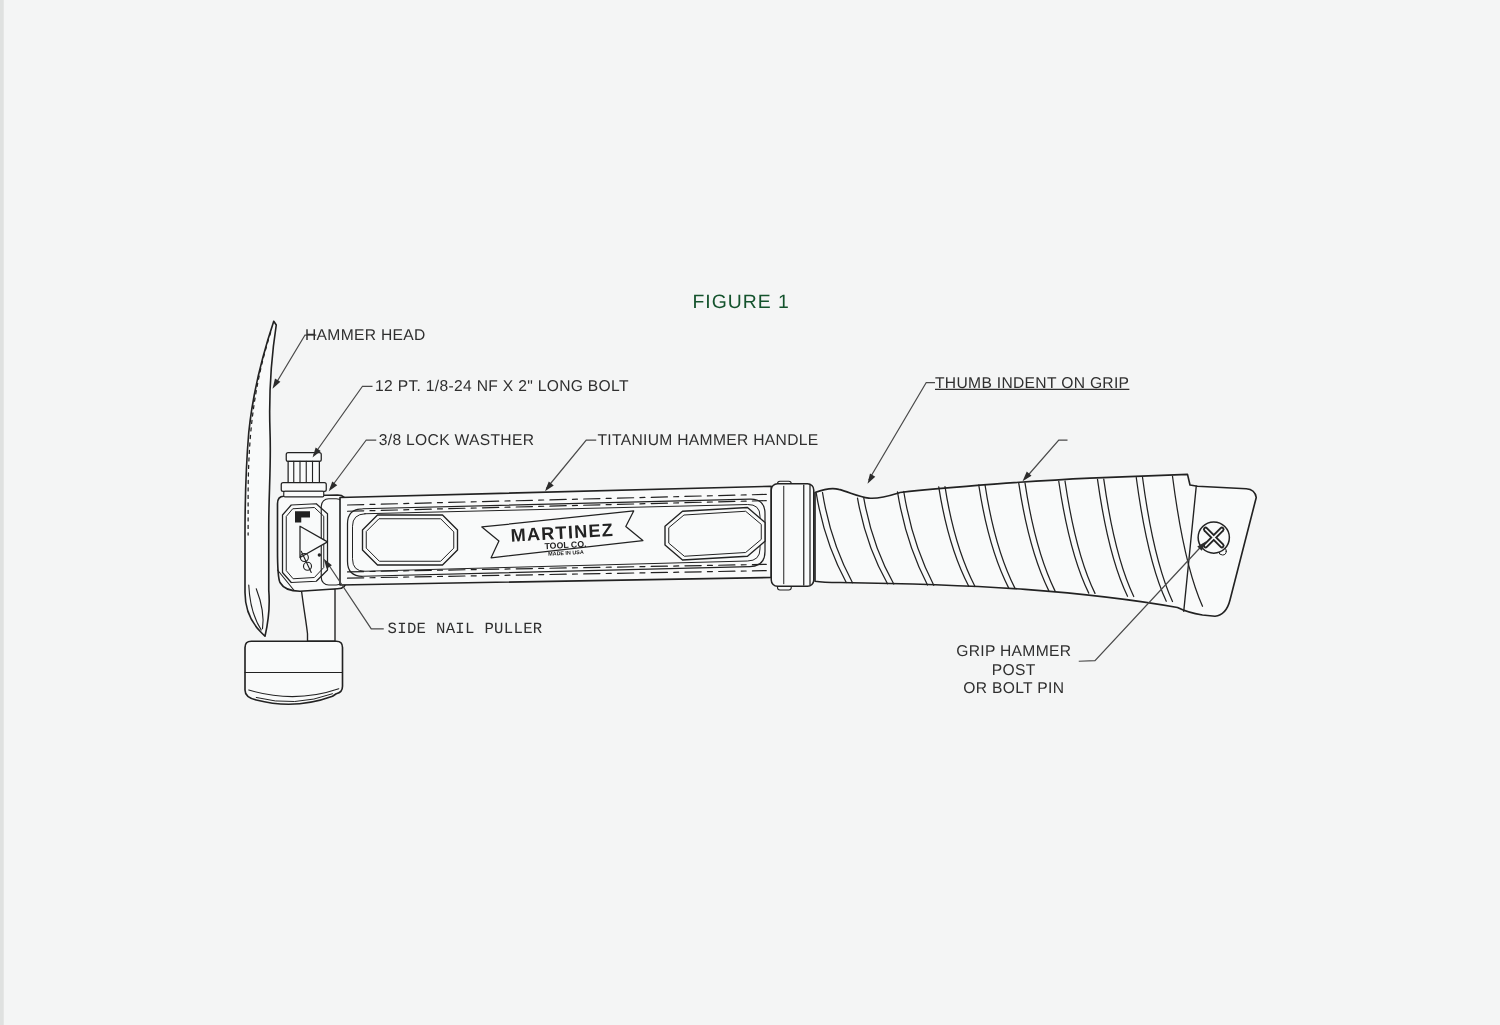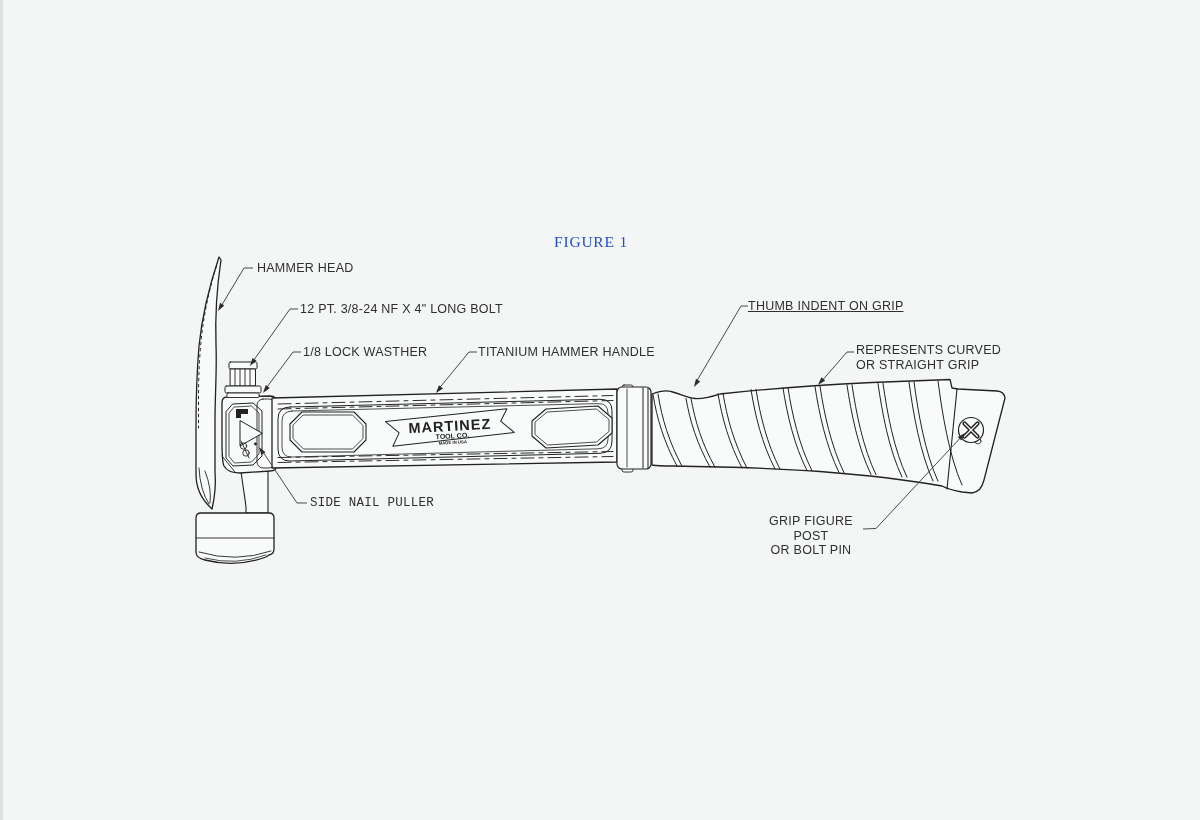--- a/index.html
+++ b/index.html
@@ -19,22 +19,21 @@
     line-height:14px;
     letter-spacing:.25px;
     color:#2f2f2f;
     white-space:nowrap;
   }
   .lbl.two{white-space:normal;line-height:14.5px;}
   .figure-title{
     position:absolute;
     font-size:15.5px;
     letter-spacing:.8px;
-    color:#1d4ed8;
-    font-family:Liberation Serif, serif;
+    color:#14532d;
   }
   .center{text-align:center;}
 </style>
 </head>
 <body>
 
 <div class="stage">
   <div class="edge-strip"></div>
 
   <svg width="1200" height="820" viewBox="0 0 1200 820">
@@ -196,34 +195,30 @@
       <polygon points="436,393 439,385.2 443,388.4"></polygon>
       <polygon points="694,387 696,378.8 700.2,381.4"></polygon>
       <polygon points="818,385 821.4,377.2 825.2,380.5"></polygon>
       <polygon points="259,447 265.5,452.2 261.3,455"></polygon>
       <polygon points="965,433 961.4,440.5 957.8,437.1"></polygon>
     </g>
   </svg>
 
   <div class="figure-title" style="left:554px;top:233px;">FIGURE 1</div>
 
-  <div class="lbl" style="left:257px;top:261px;">HAMMER HEAD</div>
-
-  <div class="lbl" style="left:300px;top:302px;">12 PT. 3/8-24 NF X 4" LONG BOLT</div>
-
-  <div class="lbl" style="left:303px;top:345px;">1/8 LOCK WASTHER</div>
+  <div class="lbl" style="left:244px;top:261px;">HAMMER HEAD</div>
+
+  <div class="lbl" style="left:300px;top:302px;">12 PT. 1/8-24 NF X 2" LONG BOLT</div>
+
+  <div class="lbl" style="left:303px;top:345px;">3/8 LOCK WASTHER</div>
 
   <div class="lbl" style="left:478px;top:345px;">TITANIUM HAMMER HANDLE</div>
 
   <div class="lbl" style="left:748px;top:299px;text-decoration:underline;">THUMB INDENT ON GRIP</div>
 
-  <div class="lbl two" style="left:856px;top:343px;">
-    <div>REPRESENTS CURVED</div>
-    <div>OR STRAIGHT GRIP</div>
-  </div>
 
   <div class="lbl" style="left:310px;top:496px;font-family:Liberation Mono, monospace;">SIDE NAIL PULLER</div>
 
   <div class="lbl two center" style="left:750px;top:514px;width:122px;">
-    <div>GRIP FIGURE POST</div>
+    <div>GRIP HAMMER POST</div>
     <div>OR BOLT PIN</div>
   </div>
 </div>
 
 </body></html>

